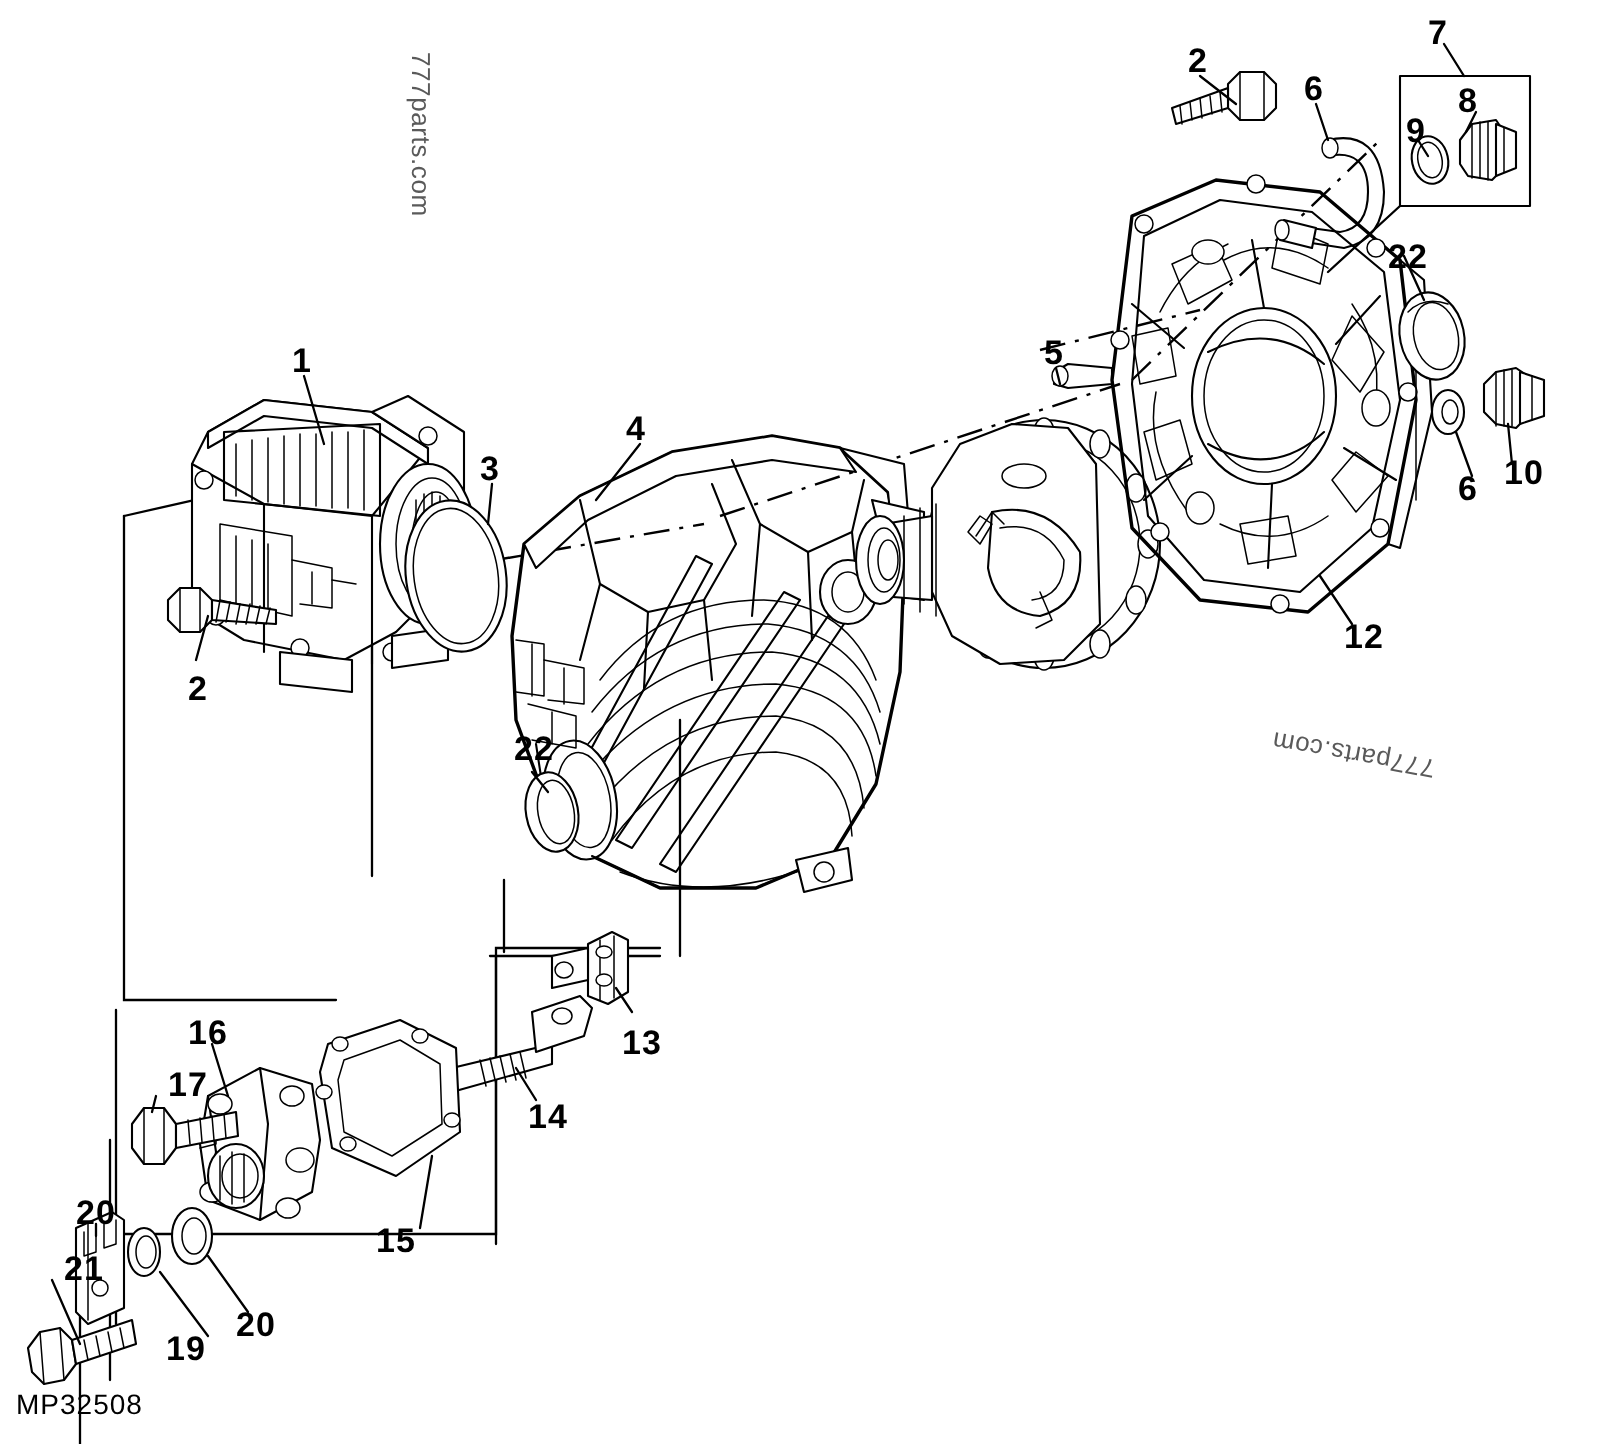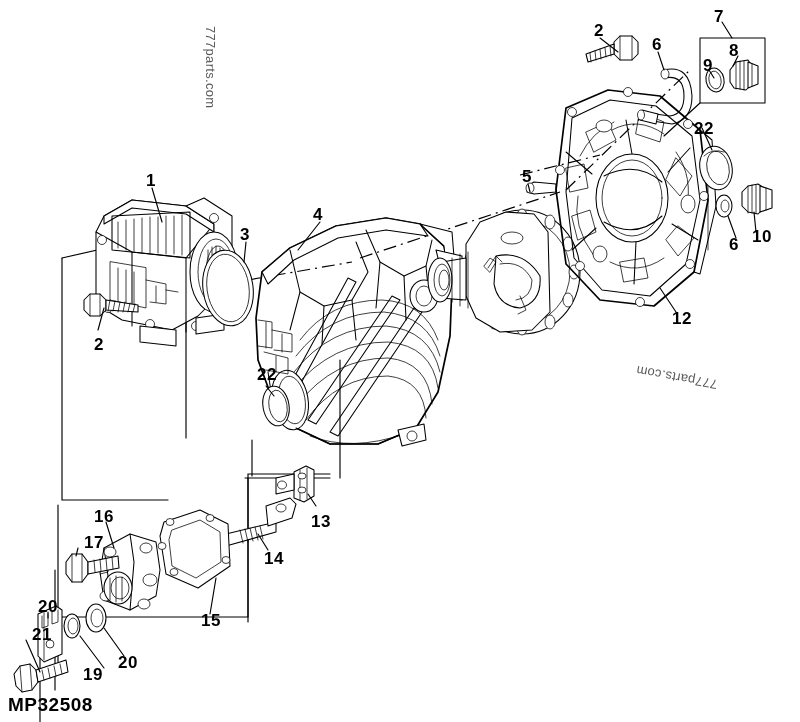--- a/index.html
+++ b/index.html
@@ -2,21 +2,21 @@
 <html><head>
 <meta charset="utf-8">
 <style>
   html,body{margin:0;padding:0;background:#ffffff;}
   body{width:800px;height:722px;position:relative;overflow:hidden;
        font-family:"Liberation Sans",sans-serif;color:#000;}
   #stage{position:absolute;left:0;top:0;width:800px;height:722px;}
   #stage svg{position:absolute;left:0;top:0;}
   .callout{position:absolute;font-weight:bold;font-size:17px;line-height:1;
            color:#000;letter-spacing:.5px;white-space:nowrap;}
-  .partno{position:absolute;left:8px;top:694px;font-size:19px;font-weight:bold;
+  .partno{position:absolute;left:8px;top:694px;font-size:14px;font-weight:normal;
           letter-spacing:.5px;}
   .wm{position:absolute;font-size:13px;color:#5a5a5a;white-space:nowrap;
       font-family:"Liberation Sans",sans-serif;letter-spacing:.3px;}
   .wm1{left:218px;top:26px;transform:rotate(90deg);transform-origin:left top;}
   .wm2{left:716px;top:392px;transform:rotate(190deg);transform-origin:left top;}
 </style>
 </head>
 <body>
 
 <div id="stage">
@@ -415,21 +415,21 @@
   <div class="callout" style="left:522px;top:168px">5</div>
   <div class="callout" style="left:652px;top:36px">6</div>
   <div class="callout" style="left:714px;top:8px">7</div>
   <div class="callout" style="left:729px;top:42px">8</div>
   <div class="callout" style="left:703px;top:57px">9</div>
   <div class="callout" style="left:752px;top:228px">10</div>
   <div class="callout" style="left:729px;top:236px">6</div>
   <div class="callout" style="left:672px;top:310px">12</div>
   <div class="callout" style="left:311px;top:513px">13</div>
   <div class="callout" style="left:264px;top:550px">14</div>
-  <div class="callout" style="left:201px;top:612px">15</div>
+  <div class="callout" style="left:188px;top:612px">15</div>
   <div class="callout" style="left:94px;top:508px">16</div>
   <div class="callout" style="left:84px;top:534px">17</div>
   <div class="callout" style="left:118px;top:654px">20</div>
   <div class="callout" style="left:83px;top:666px">19</div>
   <div class="callout" style="left:38px;top:598px">20</div>
   <div class="callout" style="left:32px;top:626px">21</div>
   <div class="callout" style="left:694px;top:120px">22</div>
   <div class="callout" style="left:257px;top:366px">22</div>
 
   <div class="wm wm1">777parts.com</div>

